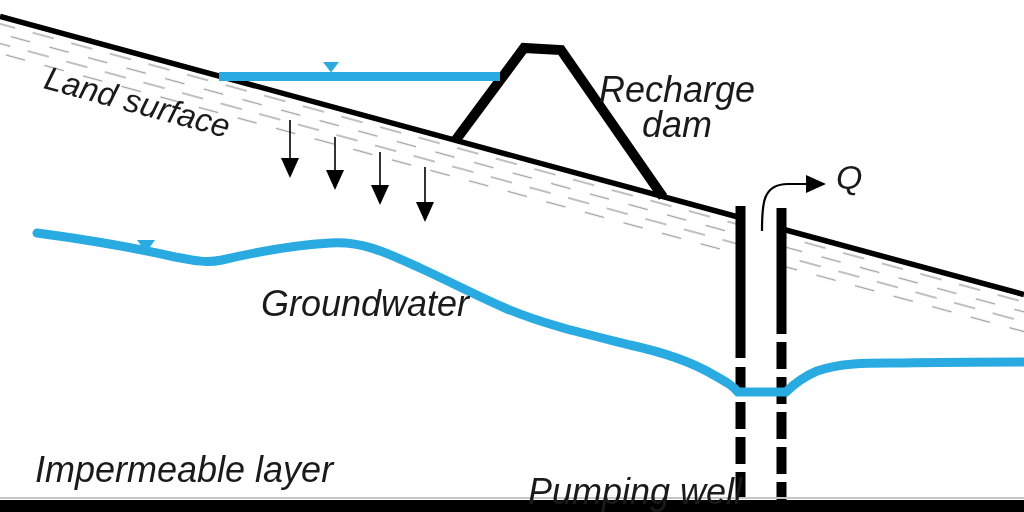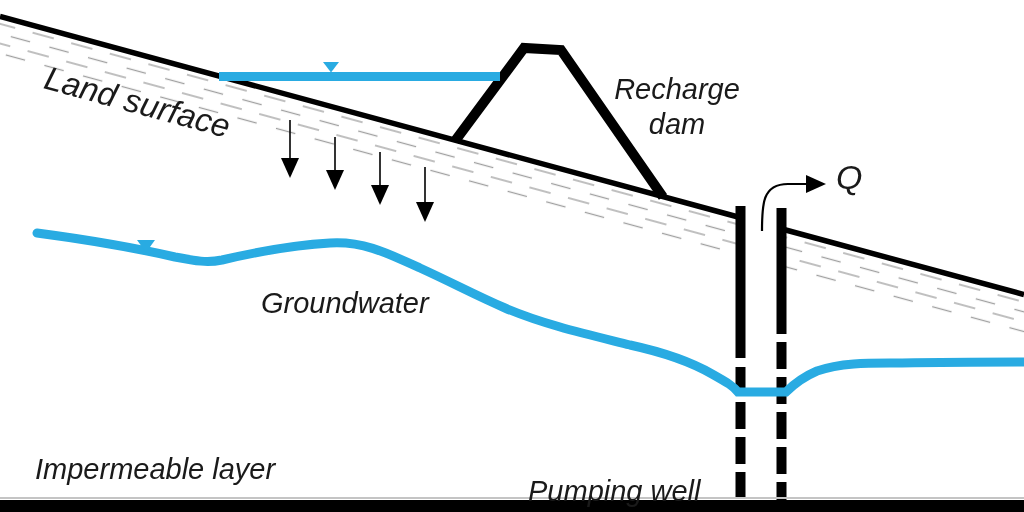--- a/index.html
+++ b/index.html
@@ -5,21 +5,21 @@
   html,body{margin:0;padding:0;background:#ffffff;}
   .stage{
     position:relative;width:1024px;height:512px;overflow:hidden;
     background:#ffffff;
     font-family:"Liberation Sans", sans-serif;
   }
   .stage svg{position:absolute;left:0;top:0;}
   .label{
     position:absolute;
     font-style:italic;
-    font-size:29px;
+    font-size:36px;
     color:#1a1a1a;
     white-space:nowrap;
     line-height:35px;
   }
   .label-land-surface{
     left:50px;top:60px;
     font-size:33px;
     transform:rotate(15.2deg);
     transform-origin:left top;
   }

